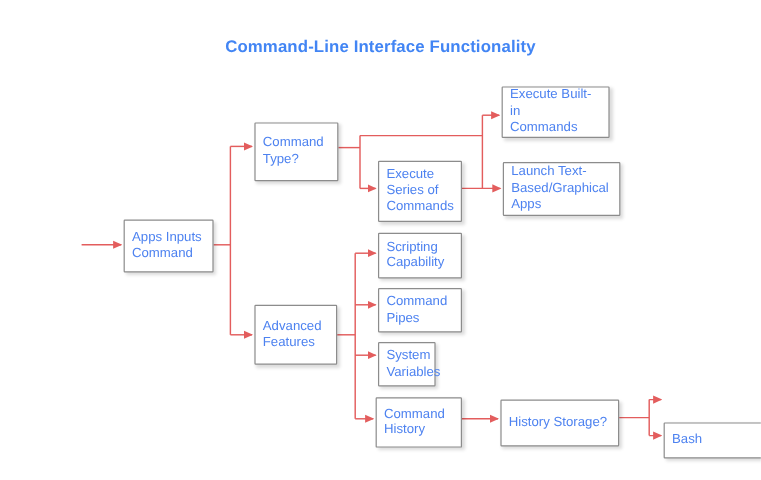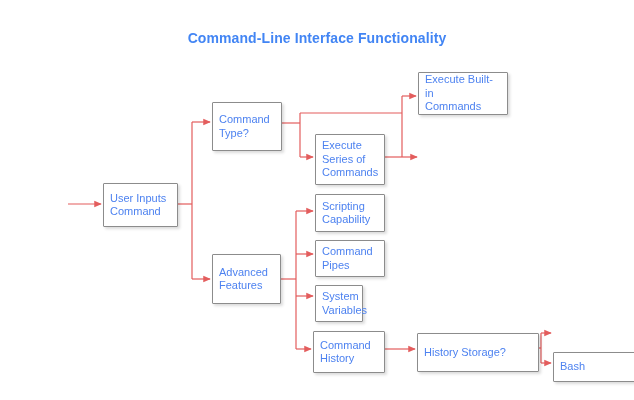--- a/index.html
+++ b/index.html
@@ -102,40 +102,45 @@
     <path class="edge" d="M385,349 L415,349" marker-end="url(#arrowhead)"></path>
 
     <path class="edge" d="M516,348 L541,348"></path>
     <path class="edge" d="M541,333 L541,363"></path>
     <path class="edge" d="M541,333 L551,333" marker-end="url(#arrowhead)"></path>
     <path class="edge" d="M541,363 L551,363" marker-end="url(#arrowhead)"></path>
   </svg>
 
 
   <div class="node" style="left:103px;top:183px;width:75px;height:44px">
-    <span class="node-label">User Inputs
+    <span class="node-label">Apps Inputs
 Command</span>
   </div>
 
   <div class="node" style="left:212px;top:102px;width:70px;height:49px">
     <span class="node-label">Command
 Type?</span>
   </div>
 
   <div class="node" style="left:418px;top:72px;width:90px;height:43px">
     <span class="node-label">Execute Built-in
 Commands</span>
   </div>
 
   <div class="node" style="left:315px;top:134px;width:70px;height:51px">
     <span class="node-label">Execute
 Series of
 Commands</span>
   </div>
 
+  <div class="node" style="left:419px;top:135px;width:98px;height:45px">
+    <span class="node-label">Launch Text-
+Based/Graphical
+Apps</span>
+  </div>
 
   <div class="node" style="left:315px;top:194px;width:70px;height:38px">
     <span class="node-label">Scripting
 Capability</span>
   </div>
 
   <div class="node" style="left:212px;top:254px;width:69px;height:50px">
     <span class="node-label">Advanced
 Features</span>
   </div>
@@ -148,21 +153,21 @@
   <div class="node" style="left:315px;top:285px;width:48px;height:37px">
     <span class="node-label">System
 Variables</span>
   </div>
 
   <div class="node" style="left:313px;top:331px;width:72px;height:42px">
     <span class="node-label">Command
 History</span>
   </div>
 
-  <div class="node" style="left:417px;top:333px;width:122px;height:39px">
+  <div class="node" style="left:417px;top:333px;width:99px;height:39px">
     <span class="node-label">History Storage?</span>
   </div>
 
 
   <div class="node" style="left:553px;top:352px;width:98px;height:30px">
     <span class="node-label">Bash</span>
   </div>
 
 </div>
 

